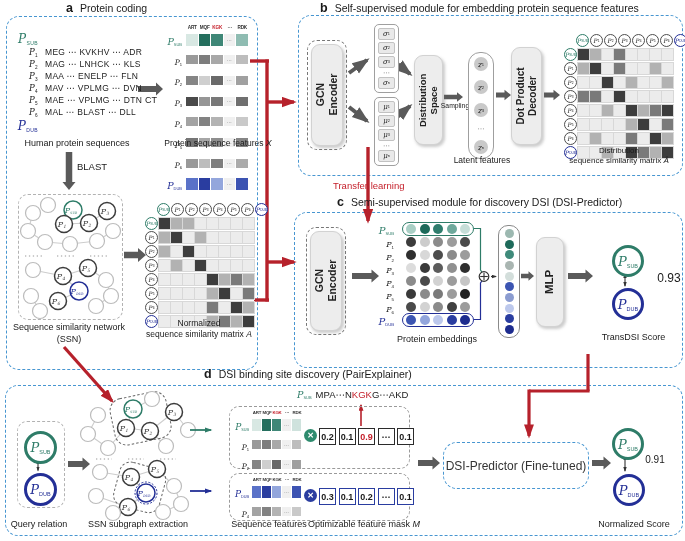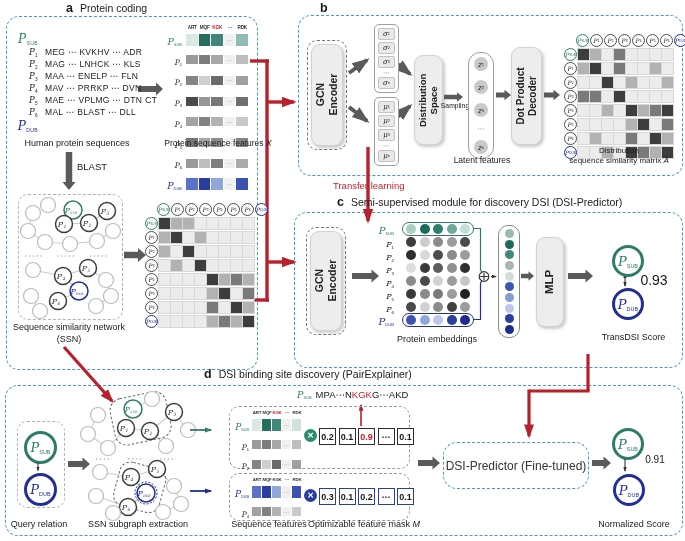--- a/index.html
+++ b/index.html
@@ -223,20 +223,21 @@
       <line x1="38" y1="460.5" x2="38" y2="470.5" stroke="#333" stroke-width="1.1" marker-end="url(#ah-black)" marker-start="url(#ah-black)"></line>
       <line x1="625" y1="456.5" x2="625" y2="471" stroke="#333" stroke-width="1.1" marker-end="url(#ah-black)" marker-start="url(#ah-black)"></line>
     </svg>
 
   <div class="abs ptitle" style="left:66px;top:1px">
     <b>a</b>
     <span>Protein coding</span>
   </div>
   <div class="abs ptitle" style="left:320px;top:1px">
     <b>b</b>
+    <span>Self-supervised module for embedding protein sequence features</span>
   </div>
   <div class="abs ptitle" style="left:337px;top:195px">
     <b>c</b>
     <span>Semi-supervised module for discovery DSI (DSI-Predictor)</span>
   </div>
   <div class="abs ptitle" style="left:204px;top:367px">
     <b>d</b>
     <span>DSI binding site discovery (PairExplainer)</span>
   </div>
 
@@ -251,21 +252,21 @@
       <div class="seqrow seq-small" style="height: 12px;">
         <span class="pl " style="font-size:8.5px"><i>P</i><sub>2</sub></span>
         <span>MAG ⋯ LNHCK ⋯ KLS</span>
       </div>
       <div class="seqrow seq-small" style="height: 12px;">
         <span class="pl " style="font-size:8.5px"><i>P</i><sub>3</sub></span>
         <span>MAA ⋯ ENELP ⋯ FLN</span>
       </div>
       <div class="seqrow seq-small" style="height: 12px;">
         <span class="pl " style="font-size:8.5px"><i>P</i><sub>4</sub></span>
-        <span>MAV ⋯ PRRKP ⋯ DVN</span>
+        <span>MAV ⋯ VPLMG ⋯ DVN</span>
       </div>
       <div class="seqrow seq-small" style="height: 12px;">
         <span class="pl " style="font-size:8.5px"><i>P</i><sub>5</sub></span>
         <span>MAE ⋯ VPLMG ⋯ DTN</span>
       </div>
       <div class="seqrow seq-small" style="height: 12px;">
         <span class="pl " style="font-size:8.5px"><i>P</i><sub>6</sub></span>
         <span>MAL ⋯ BLAST ⋯ DLL</span>
       </div>
       <div class="seqrow seq-big" style="height: 15px;">
@@ -499,20 +500,27 @@
         <div class="cell" style="width: 11px; height: 11px; margin-right: 1px; background: rgb(236, 236, 236); outline: rgb(216, 216, 216) solid 0.5px;"></div>
         <div class="cell" style="width: 11px; height: 11px; margin-right: 1px; background: rgb(236, 236, 236); outline: rgb(216, 216, 216) solid 0.5px;"></div>
         <div class="cell" style="width: 11px; height: 11px; margin-right: 1px; background: rgb(236, 236, 236); outline: rgb(216, 216, 216) solid 0.5px;"></div>
         <div class="cell" style="width: 11px; height: 11px; margin-right: 1px; background: rgb(236, 236, 236); outline: rgb(216, 216, 216) solid 0.5px;"></div>
         <div class="cell" style="width: 11px; height: 11px; margin-right: 1px; background: rgb(178, 178, 178); outline: rgb(216, 216, 216) solid 0.5px;"></div>
         <div class="cell" style="width: 11px; height: 11px; margin-right: 1px; background: rgb(122, 122, 122); outline: rgb(216, 216, 216) solid 0.5px;"></div>
         <div class="cell" style="width: 11px; height: 11px; margin-right: 1px; background: rgb(178, 178, 178); outline: rgb(216, 216, 216) solid 0.5px;"></div>
         <div class="cell" style="width: 11px; height: 11px; margin-right: 1px; background: rgb(61, 61, 61); outline: rgb(216, 216, 216) solid 0.5px;"></div>
       </div>
     </div>
+  <div class="abs cap" style="left:140px;top:318px;width:118px">
+    <div>Normalized</div>
+    <div>
+      <span>sequence similarity matrix</span>
+      <i>A</i>
+    </div>
+  </div>
 
   <div class="abs dashbox" style="left:307px;top:40px;width:38px;height:108px;border-color:#777">
     <div class="abs gbox" style="left:3px;top:3px;right:3px;bottom:3px">
       <div class="vwrap">
           <div class="vtext f105">GCN
 Encoder</div>
         </div>
     </div>
   </div>
   <div class="abs vecbox" id="vecSigma" style="left:374px;top:24px;width:19px;height:61px">
@@ -851,21 +859,21 @@
     <div class="vwrap">
         <div class="vtext f115">MLP</div>
       </div>
   </div>
   <div class="abs bigP" id="pc1" style="left:612px;top:245px;width:26px;height:26px;border:3px solid #2e7c68">
       <span class="pl c-teal" style="font-size:13px"><i>P</i><sub class="ss">SUB</sub></span>
     </div>
   <div class="abs bigP" id="pc2" style="left:612px;top:288px;width:26px;height:26px;border:3px solid #232f96">
       <span class="pl c-navy" style="font-size:13px"><i>P</i><sub class="ss">DUB</sub></span>
     </div>
-  <div class="abs cap" style="left:640px;top:271px;width:28px;font-size:14px">0.93</div>
+  <div class="abs cap" style="left:655px;top:271px;width:28px;font-size:12px">0.93</div>
   <div class="abs cap" style="left:586px;top:332px;width:95px;font-size:9px">TransDSI Score</div>
 
   <div class="abs dashbox" style="left:17px;top:421px;width:46px;height:85px;border-color:#b2b2b2"></div>
   <div class="abs bigP" id="pd1" style="left:24px;top:431px;width:27px;height:27px;border:3.2px solid #2e7c68">
       <span class="pl c-teal" style="font-size:13px"><i>P</i><sub class="ss">SUB</sub></span>
     </div>
   <div class="abs bigP" id="pd2" style="left:24px;top:473px;width:27px;height:27px;border:3.2px solid #232f96">
       <span class="pl c-navy" style="font-size:13px"><i>P</i><sub class="ss">DUB</sub></span>
     </div>
   <div class="abs cap" style="left:0px;top:519px;width:78px;font-size:9px">Query relation</div>

